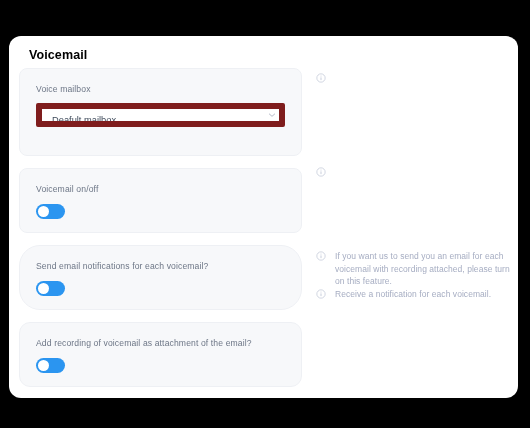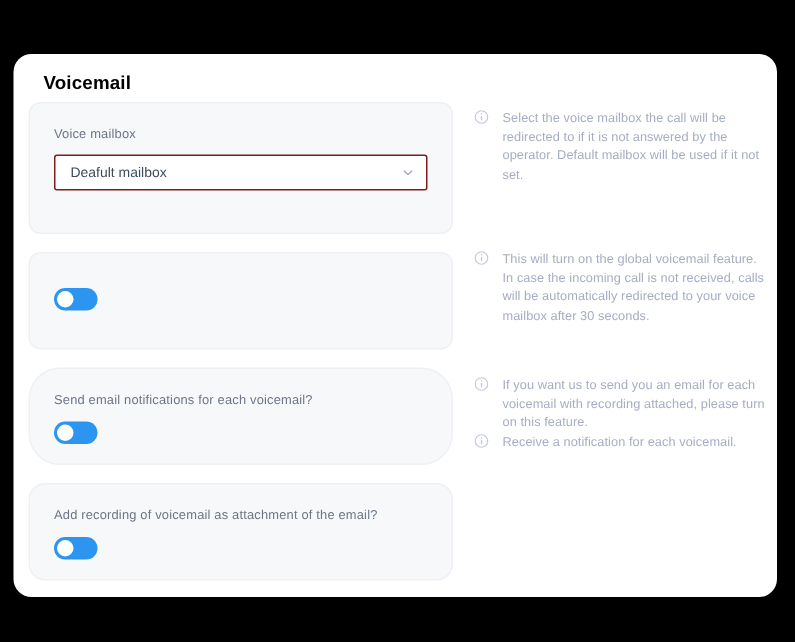--- a/index.html
+++ b/index.html
@@ -69,21 +69,21 @@
   
   .select-wrap {
     position: relative;
     margin-top: 8px;
     height: 24px;
   }
   .select-box {
     width: 100%;
     height: 24px;
     background: #ffffff;
-    border: 1px solid #7f1d1d;
+    border: 6px solid #7f1d1d;
     border-radius: 2px;
     font-size: 9.3px;
     color: #3f4b5b;
     padding: 0 24px 0 10px;
     line-height: 22px;
     white-space: nowrap;
     overflow: hidden;
     text-overflow: ellipsis;
   }
   .chevron {
@@ -159,20 +159,21 @@
           <div class="select-box">Deafult mailbox</div>
           <span class="chevron">
             <svg viewBox="0 0 12 12" width="8" height="8">
               <path d="M2 4.5 L6 8 L10 4.5" fill="none" stroke="#99a1b3" stroke-width="1.1" stroke-linecap="round" stroke-linejoin="round"></path>
             </svg>
           </span>
         </div>
       </div>
 
       <div class="card" style="height:65px;">
+        <span class="card-label">Voicemail on/off</span>
         <span class="toggle">
           <span class="knob"></span>
         </span>
       </div>
 
       <div class="card" style="height:65px;border-radius:21px;">
         <span class="card-label">Send email notifications for each voicemail?</span>
         <span class="toggle">
           <span class="knob"></span>
         </span>
@@ -190,32 +191,30 @@
     <div id="right-col">
 
       <div class="help" style="margin-top:4px; height:94px;">
         <span class="info-icon">
           <svg viewBox="0 0 12 12" width="10" height="10">
             <circle cx="6" cy="6" r="5" fill="none" stroke="#c3c9d8" stroke-width="0.9"></circle>
             <circle cx="6" cy="3.6" r="0.62" fill="#c3c9d8"></circle>
             <rect x="5.45" y="5.1" width="1.1" height="3.5" rx="0.5" fill="#c3c9d8"></rect>
           </svg>
         </span>
-        <span>Select the voice mailbox the call will be redirected to if it is not answered by the operator. Default mailbox will be used if it not set.</span>
       </div>
 
       <div class="help" style="height:84px;">
         <span class="info-icon">
           <svg viewBox="0 0 12 12" width="10" height="10">
             <circle cx="6" cy="6" r="5" fill="none" stroke="#c3c9d8" stroke-width="0.9"></circle>
             <circle cx="6" cy="3.6" r="0.62" fill="#c3c9d8"></circle>
             <rect x="5.45" y="5.1" width="1.1" height="3.5" rx="0.5" fill="#c3c9d8"></rect>
           </svg>
         </span>
-        <span>This will turn on the global voicemail feature. In case the incoming call is not received, calls will be automatically redirected to your voice mailbox after 30 seconds.</span>
       </div>
 
       <div class="help">
         <span class="info-icon">
           <svg viewBox="0 0 12 12" width="10" height="10">
             <circle cx="6" cy="6" r="5" fill="none" stroke="#c3c9d8" stroke-width="0.9"></circle>
             <circle cx="6" cy="3.6" r="0.62" fill="#c3c9d8"></circle>
             <rect x="5.45" y="5.1" width="1.1" height="3.5" rx="0.5" fill="#c3c9d8"></rect>
           </svg>
         </span>

